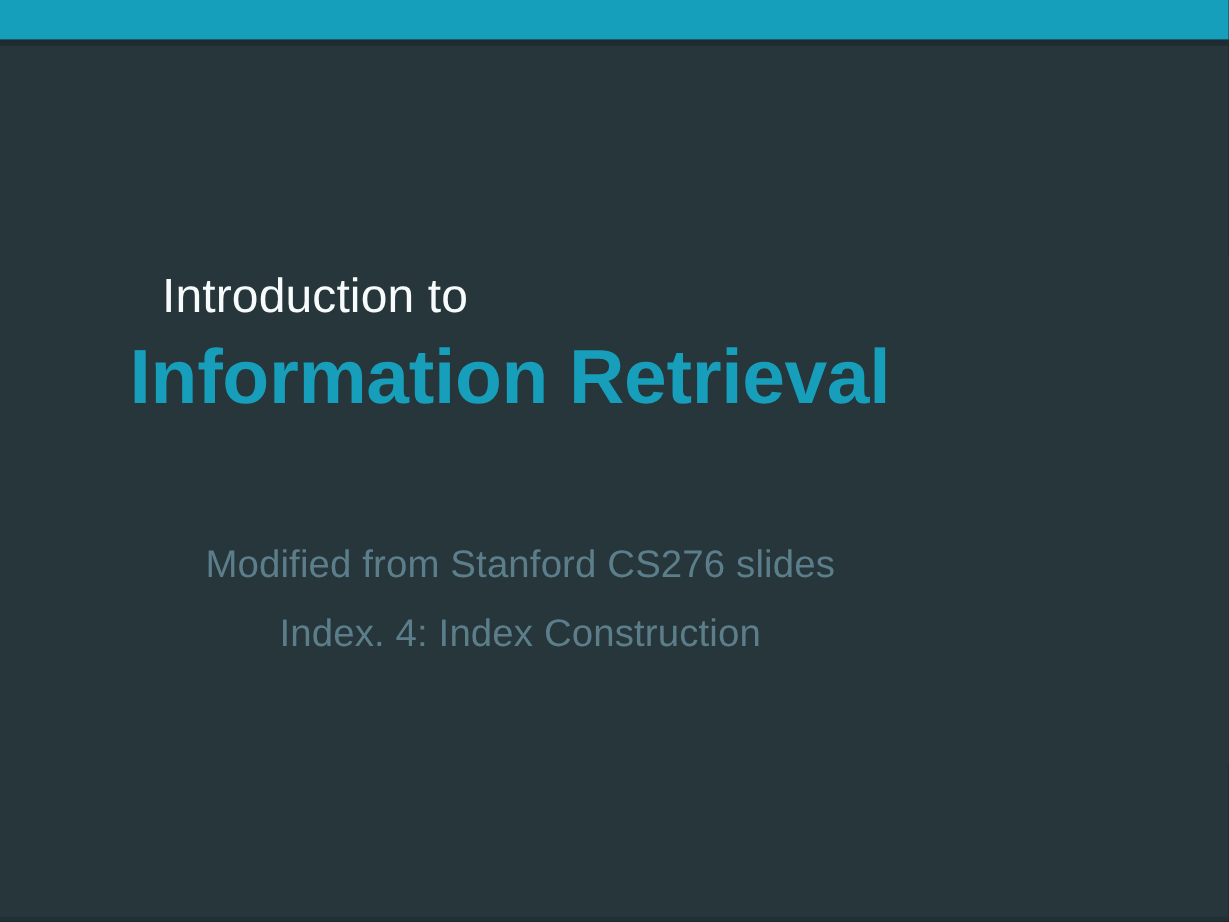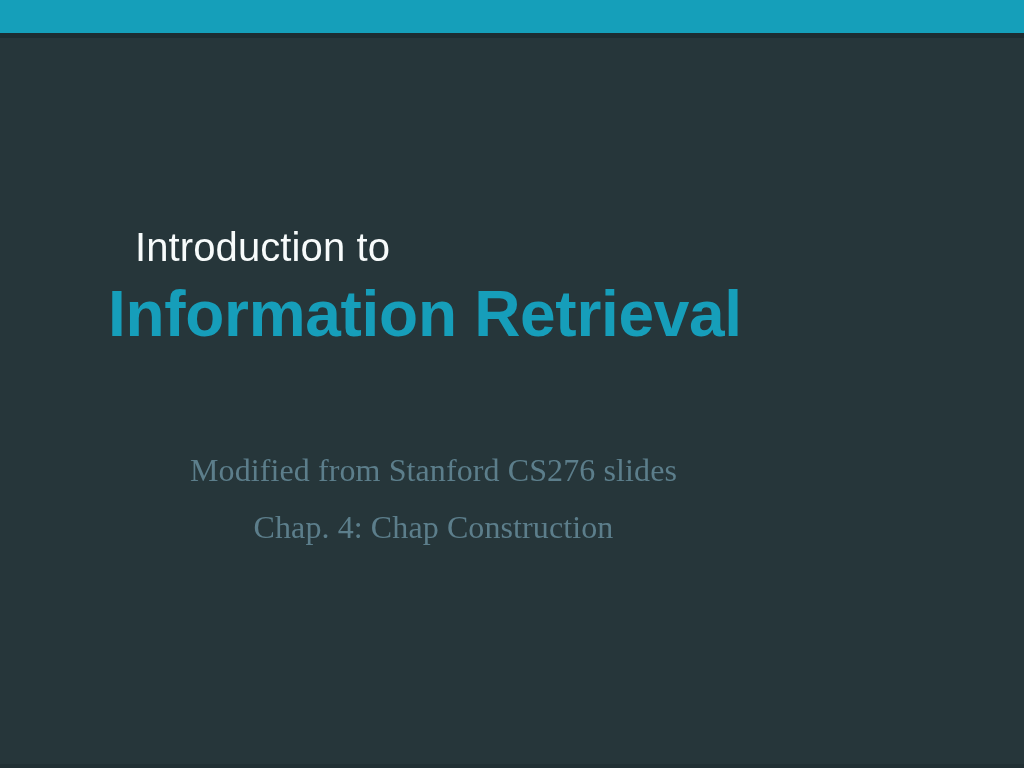--- a/index.html
+++ b/index.html
@@ -80,21 +80,20 @@
     white-space: nowrap;
   }
 
   
   .subtitle-block {
     position: absolute;
     left: 0;
     top: 442px;
     width: 867px;
     text-align: center;
-    font-family: Liberation Serif, serif;
   }
 
   .subtitle-line {
     margin: 0;
     font-size: 32px;
     line-height: 57px;
     font-weight: 400;
     color: #5c7e8b;
     letter-spacing: 0.1px;
     white-space: nowrap;
@@ -108,18 +107,18 @@
   <div class="accent-bar"></div>
   <div class="accent-bar-shadow"></div>
 
   <div class="title-block">
     <p class="kicker">Introduction to</p>
     <p class="headline">Information Retrieval</p>
   </div>
 
   <div class="subtitle-block">
     <p class="subtitle-line">Modified from Stanford CS276 slides</p>
-    <p class="subtitle-line">Chap. 4: Chap Construction</p>
+    <p class="subtitle-line">Index. 4: Index Construction</p>
   </div>
 
   <div class="bottom-rule"></div>
 
 </div>
 
 </body></html>

